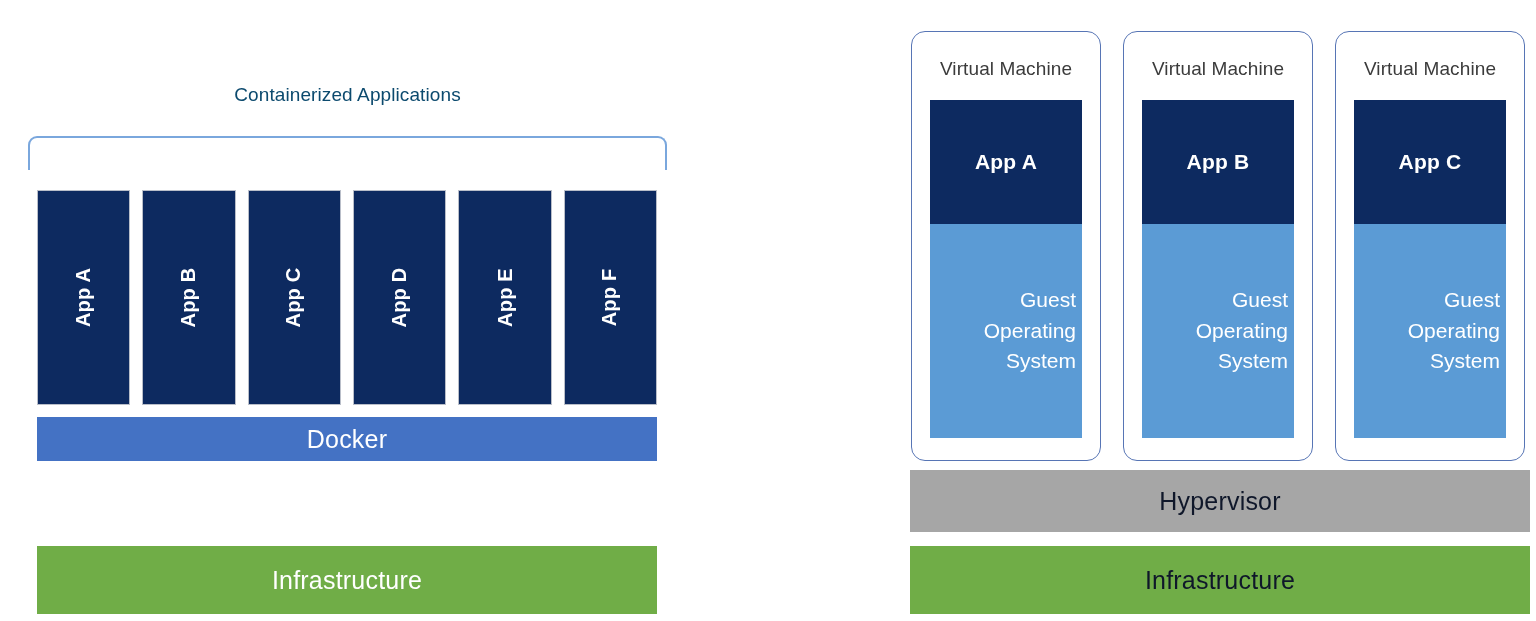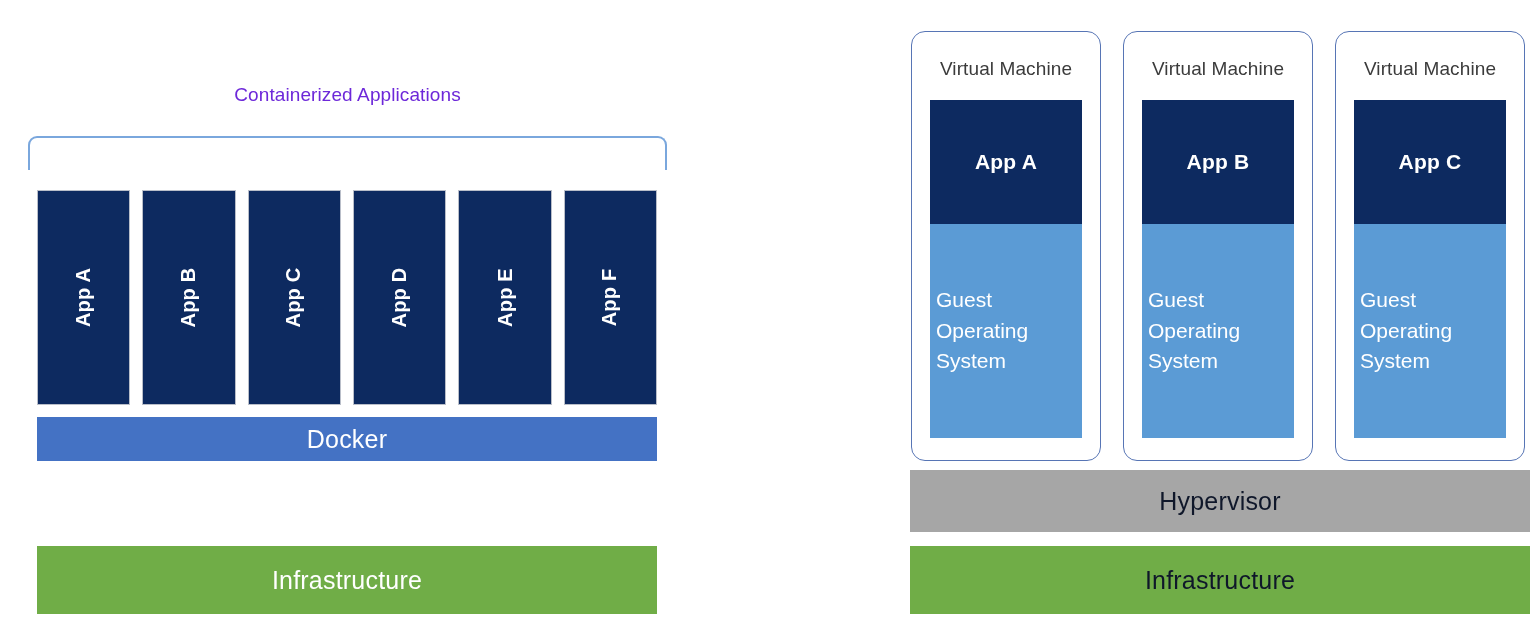--- a/index.html
+++ b/index.html
@@ -29,21 +29,21 @@
     height: 621px;
   }
 
   .containerized-title {
     position: absolute;
     left: 28px;
     top: 84px;
     width: 639px;
     text-align: center;
     font-size: 19px;
-    color: #6d28d9;
+    color: #0c4a6e;
     letter-spacing: 0.1px;
     white-space: nowrap;
   }
 
   .bracket {
     position: absolute;
     left: 28px;
     top: 136px;
     width: 639px;
     height: 34px;
@@ -166,21 +166,21 @@
     font-size: 21px;
     font-weight: bold;
     letter-spacing: 0.2px;
   }
   .vm-guest {
     flex: 1 1 auto;
     background: #5b9bd5;
     display: flex;
     align-items: center;
     justify-content: center;
-    text-align: left;
+    text-align: right;
     color: #ffffff;
     font-size: 21px;
     line-height: 1.45;
     padding: 12px 6px;
     box-sizing: border-box;
   }
 
   .vm-bar {
     position: absolute;
     left: 10px;

